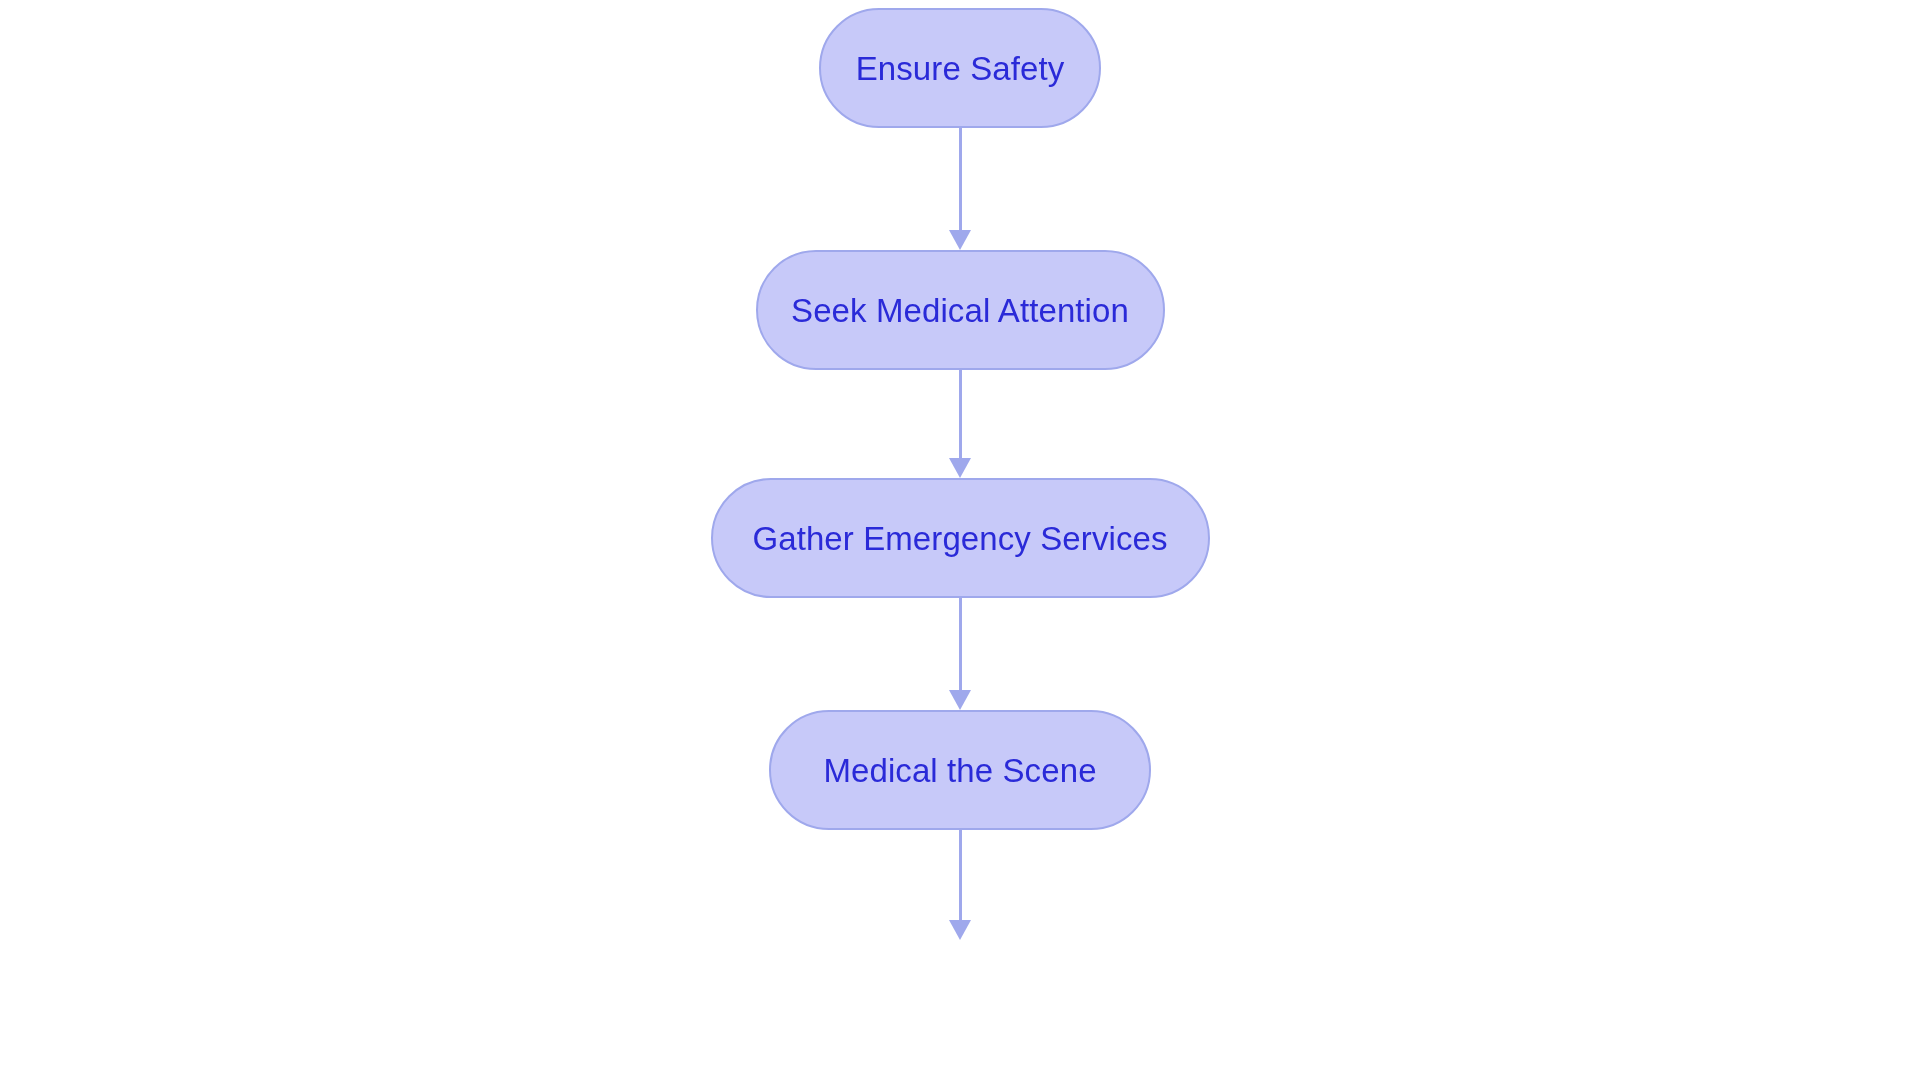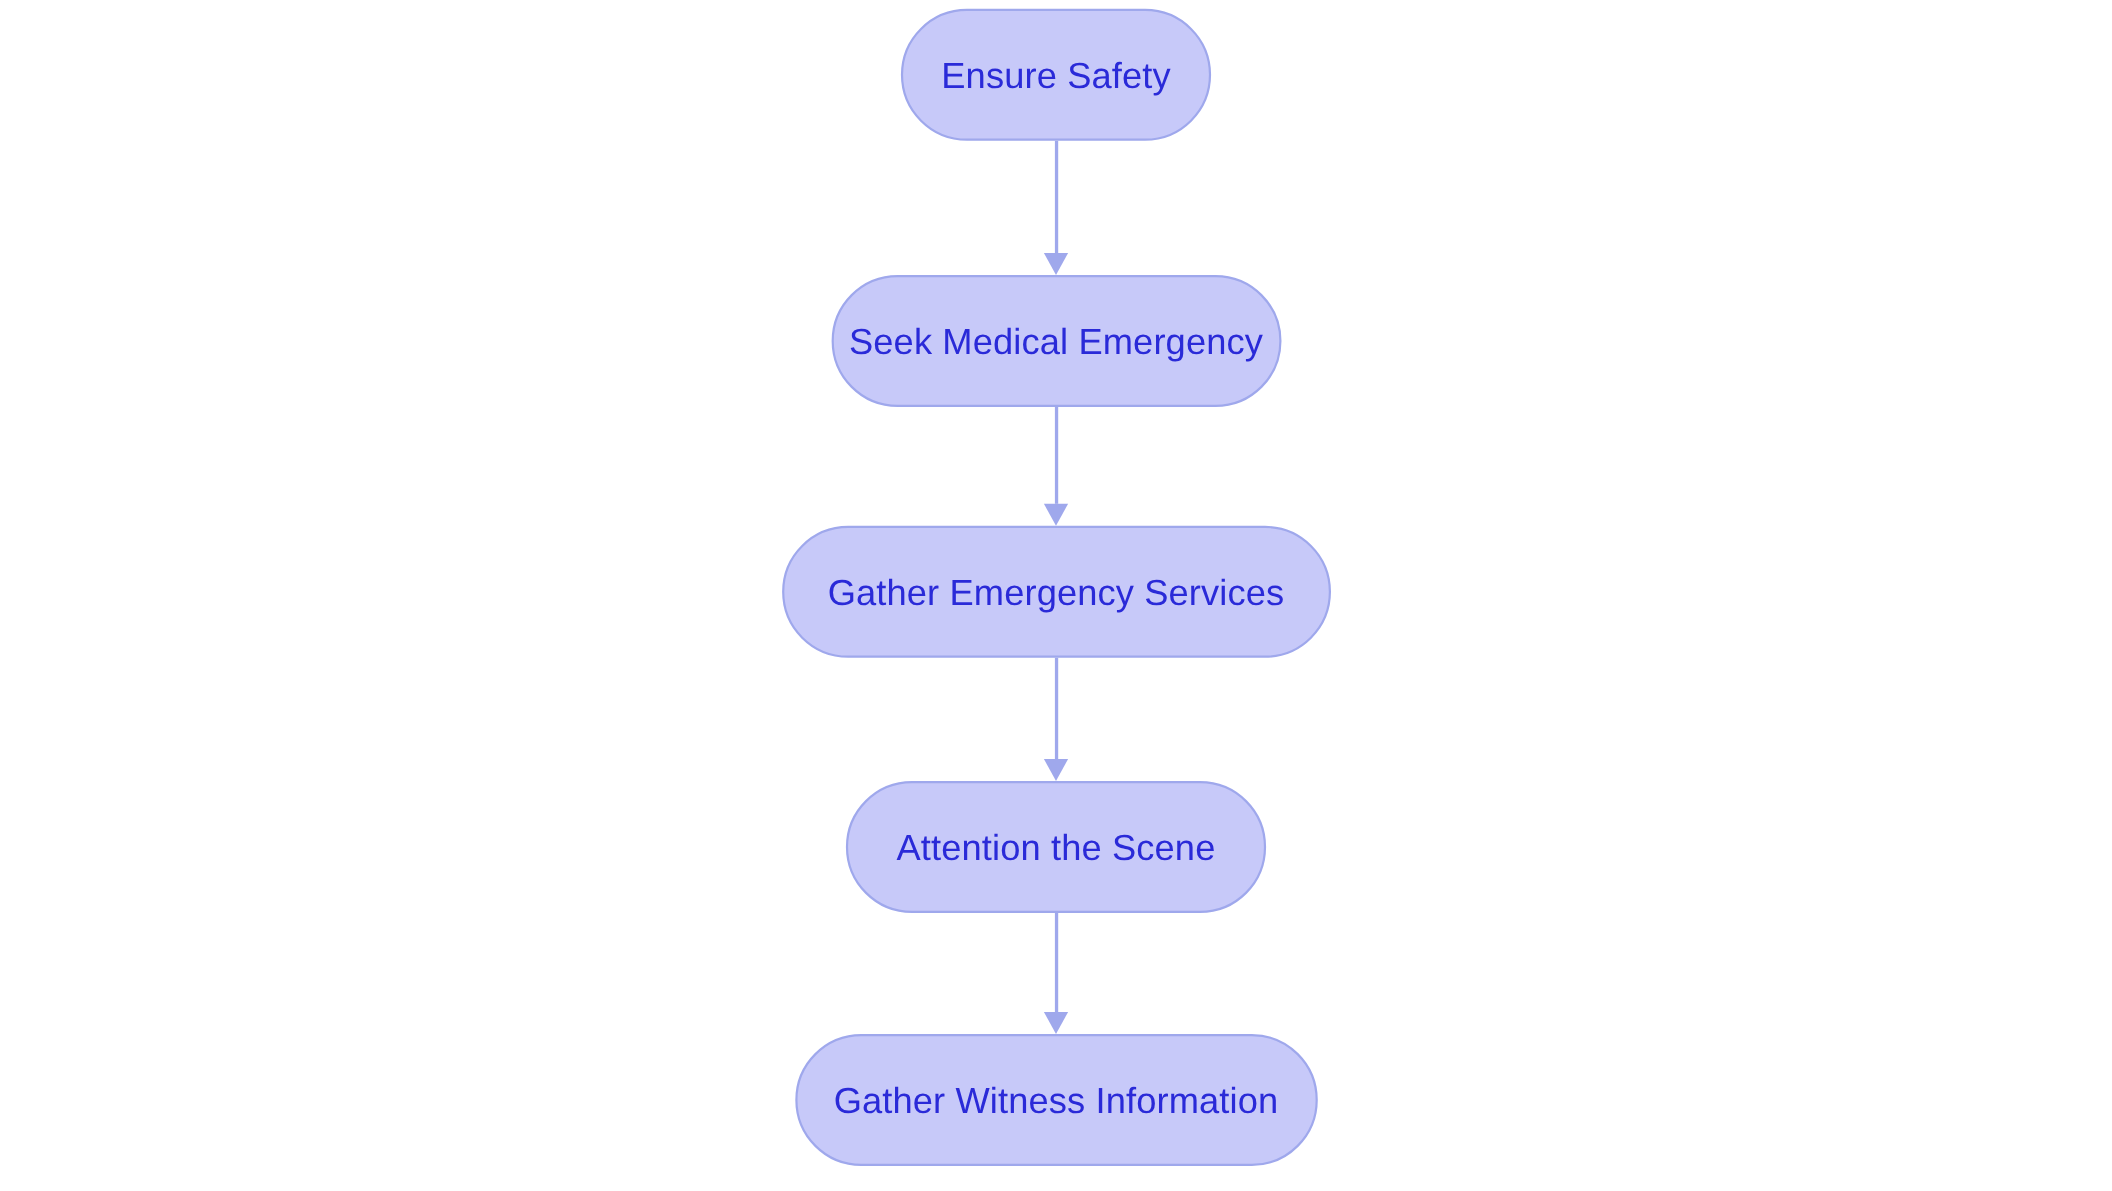--- a/index.html
+++ b/index.html
@@ -105,44 +105,41 @@
     <div class="node node-w1">
       <span class="node-label">Ensure Safety</span>
     </div>
 
     <div class="connector gap-1">
       <div class="connector-line"></div>
       <div class="connector-head"></div>
     </div>
 
     <div class="node node-w2">
-      <span class="node-label">Seek Medical Emergency</span>
+      <span class="node-label">Seek Medical Attention</span>
     </div>
 
     <div class="connector gap-2">
       <div class="connector-line"></div>
       <div class="connector-head"></div>
     </div>
 
     <div class="node node-w3">
       <span class="node-label">Gather Emergency Services</span>
     </div>
 
     <div class="connector gap-3">
       <div class="connector-line"></div>
       <div class="connector-head"></div>
     </div>
 
     <div class="node node-w4">
-      <span class="node-label">Attention the Scene</span>
+      <span class="node-label">Medical the Scene</span>
     </div>
 
     <div class="connector gap-4">
       <div class="connector-line"></div>
       <div class="connector-head"></div>
     </div>
 
-    <div class="node node-w5">
-      <span class="node-label">Gather Witness Information</span>
-    </div>
 
   </div>
 </div>
 
 </body></html>

